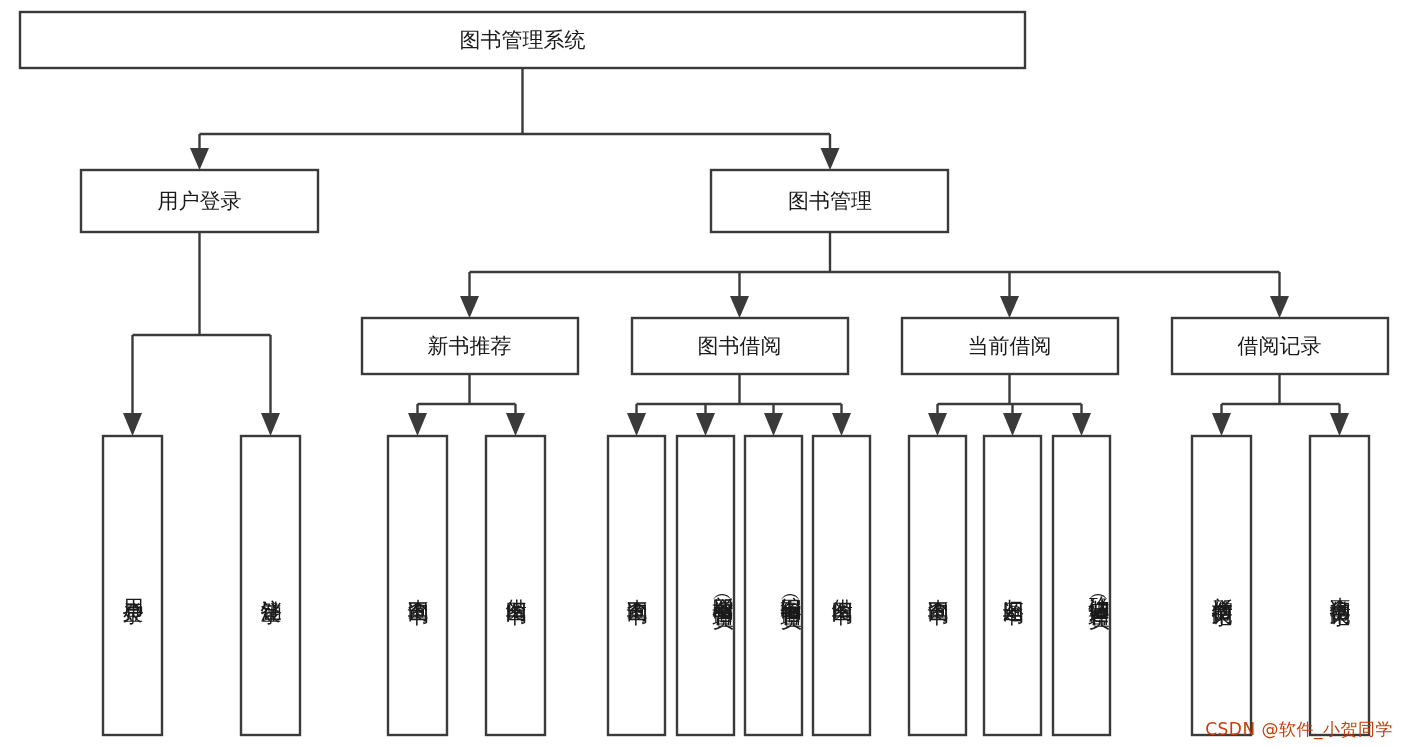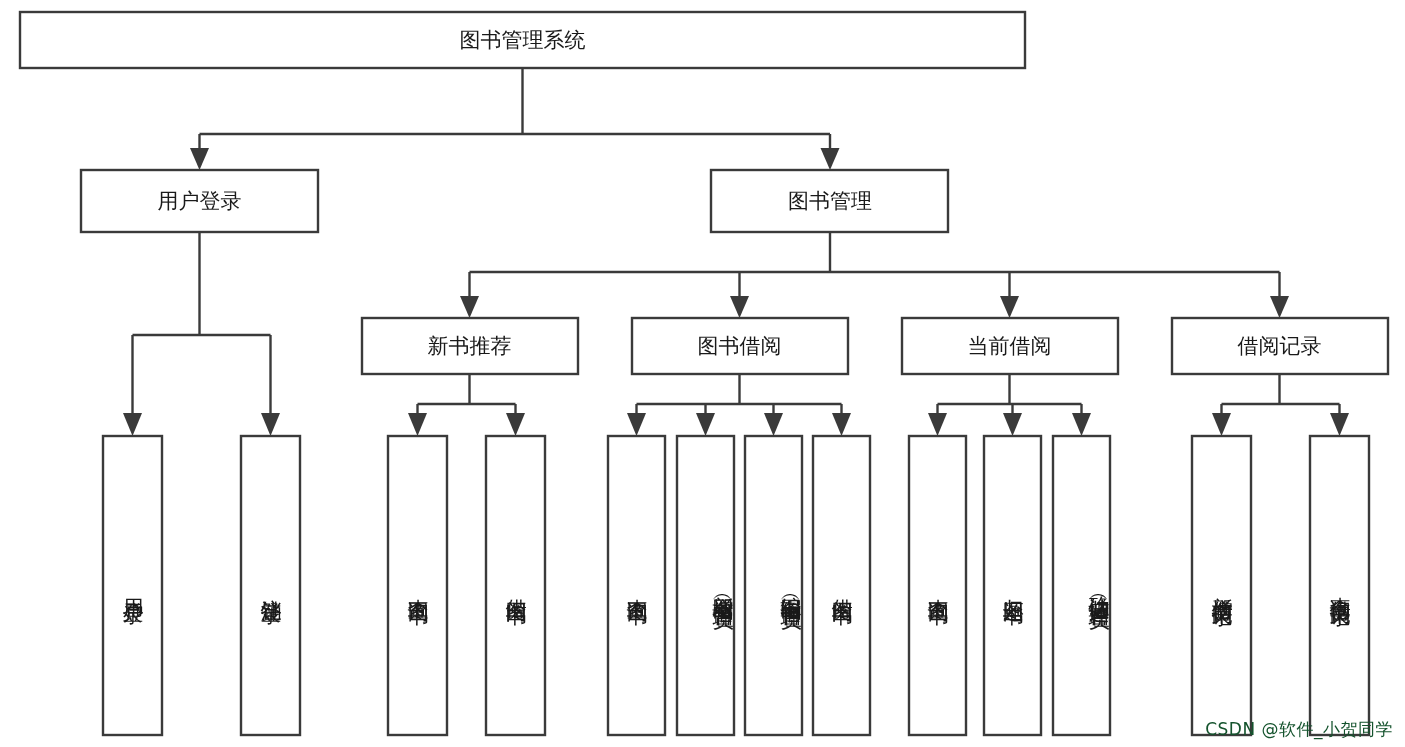--- a/index.html
+++ b/index.html
@@ -64,21 +64,21 @@
     white-space: nowrap;
     text-align: center;
     pointer-events: none;
   }
   .watermark {
     position: absolute;
     right: 12px;
     bottom: 6px;
     font-family: "DejaVu Sans", "Liberation Sans", sans-serif;
     font-size: 17px;
-    color: #14532d;
+    color: #c2410c;
     letter-spacing: 0.5px;
     white-space: nowrap;
   }
 </style>
 </head>
 <body>
 
 <div id="diagram-root">
 
   <svg class="diagram" viewBox="0 0 1405 747">

